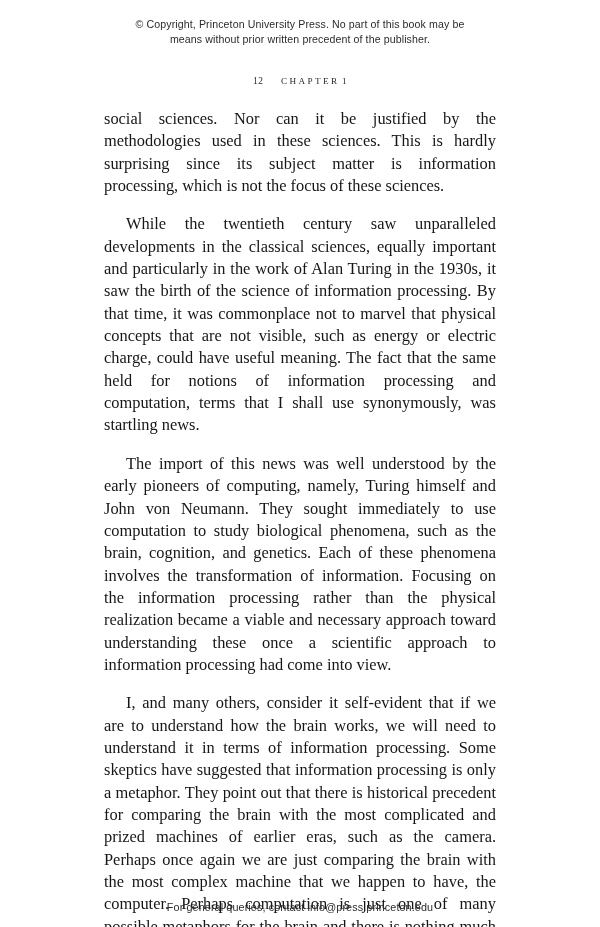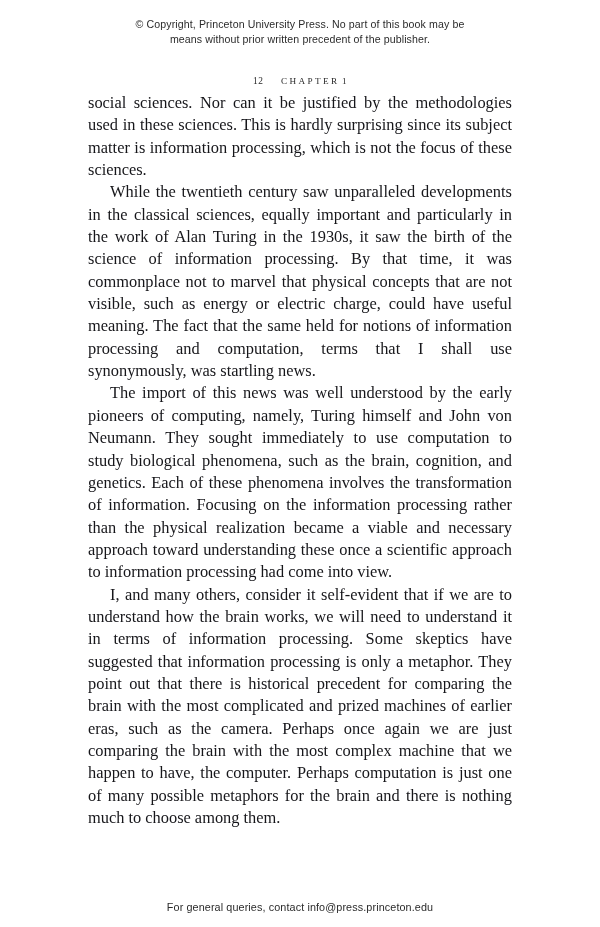--- a/index.html
+++ b/index.html
@@ -70,21 +70,21 @@
   }
 
   
   .text-column {
     position: absolute;
     top: 92px;
     left: 88px;
     width: 424px;
   }
   .body-paragraph {
-    margin: 0;
+    margin: 16px;
     font-family: "Liberation Serif", serif;
     font-size: 16.4px;
     line-height: 22.35px;
     text-align: justify;
     text-justify: inter-word;
     color: #16161a;
     hyphens: manual;
     -webkit-hyphens: manual;
     word-spacing: -0.002em;
   }

